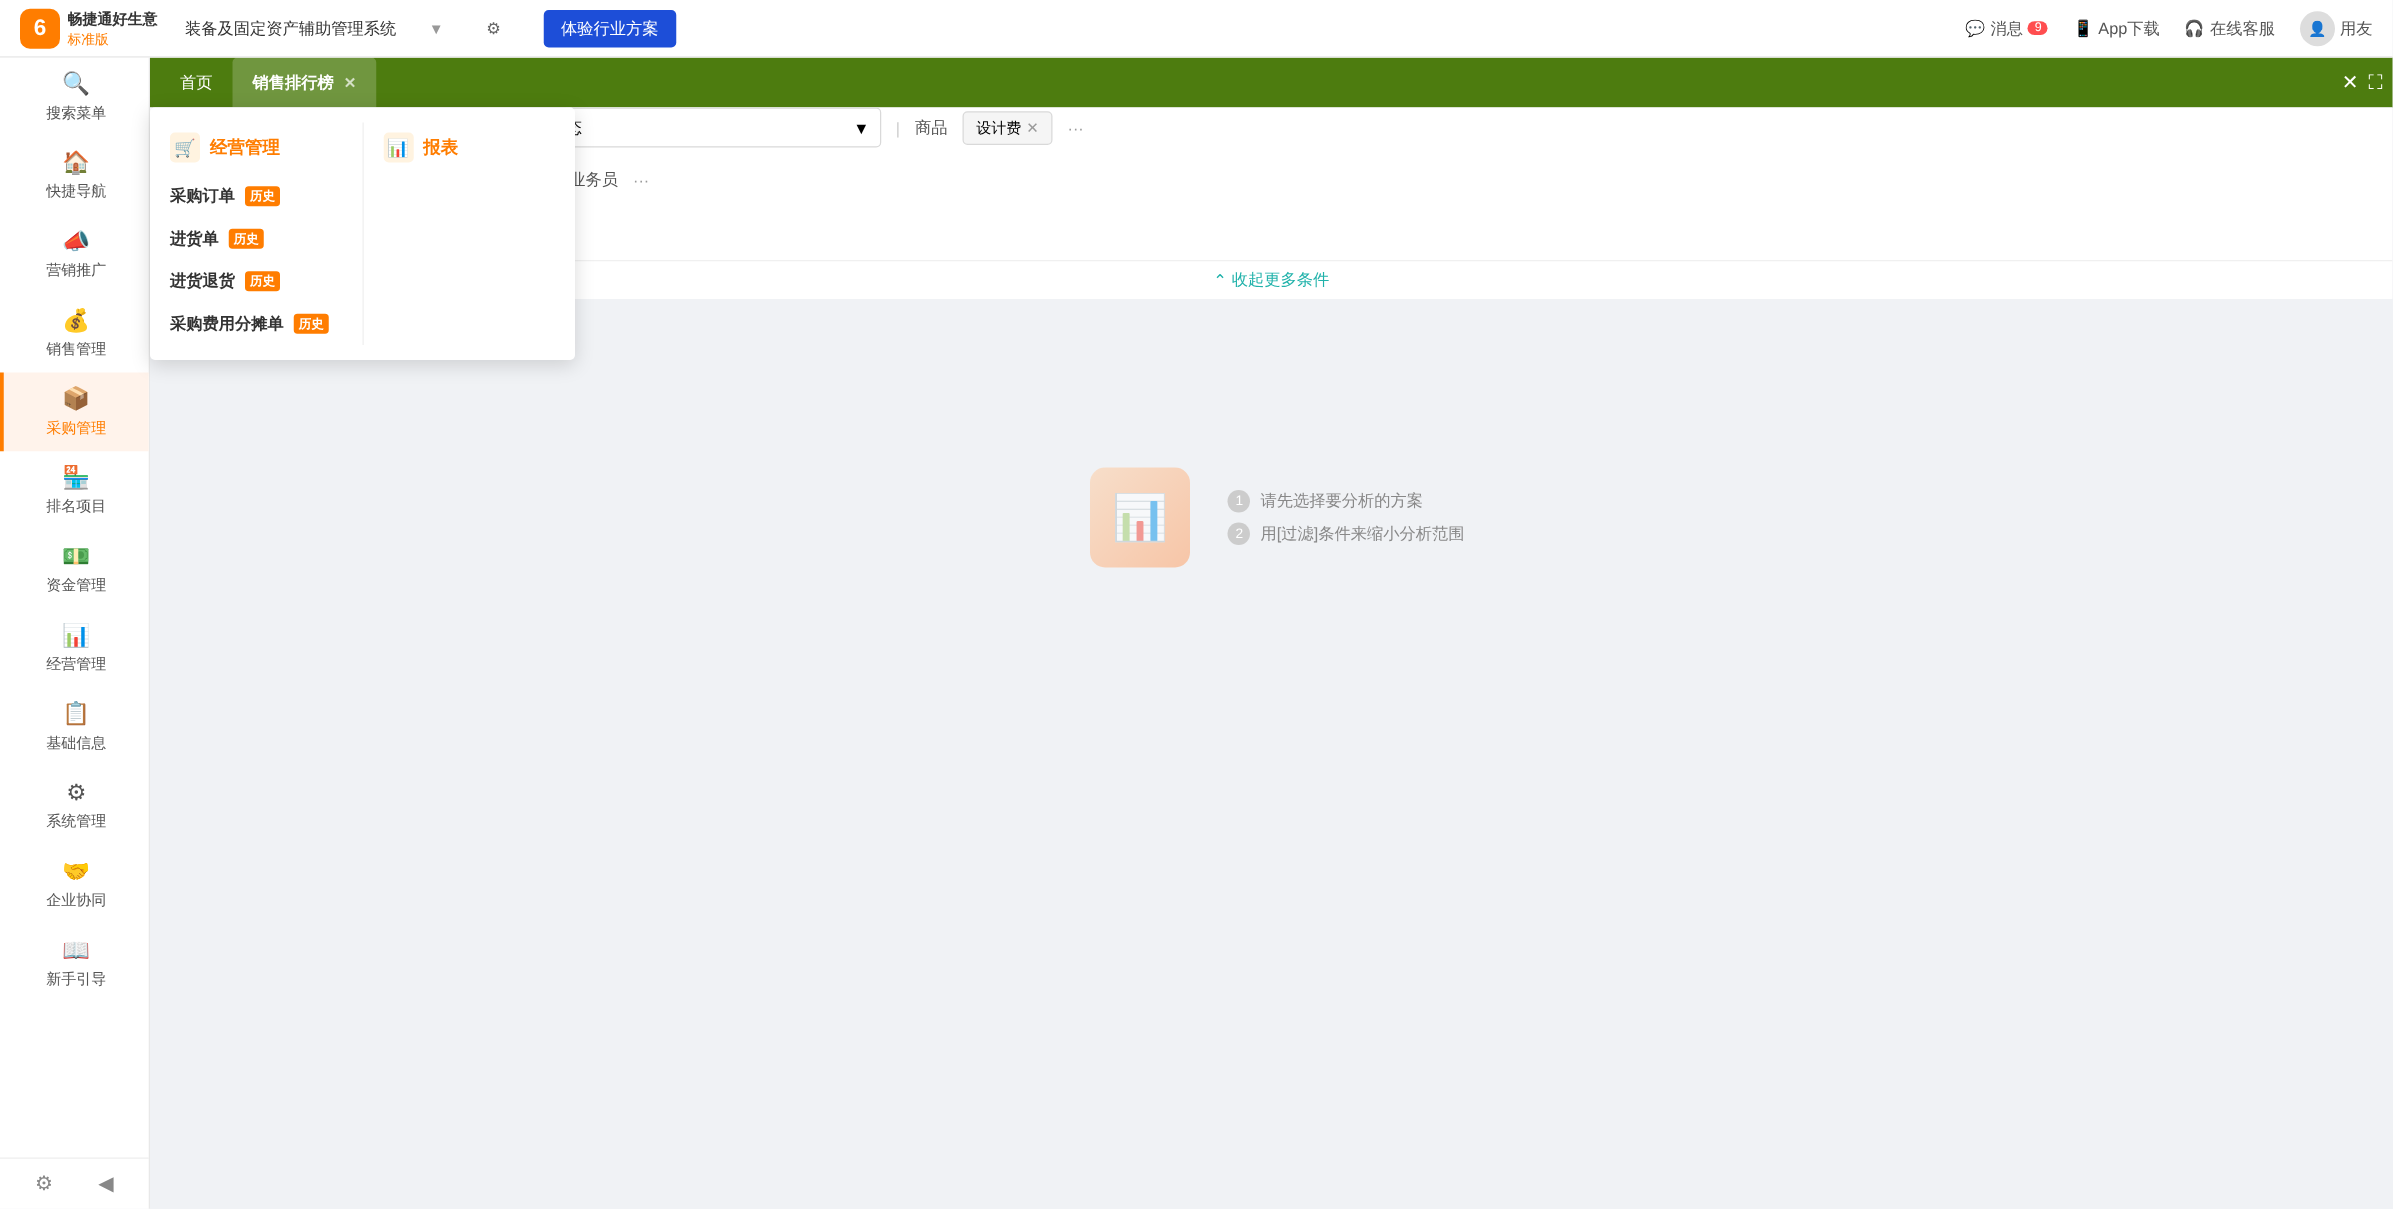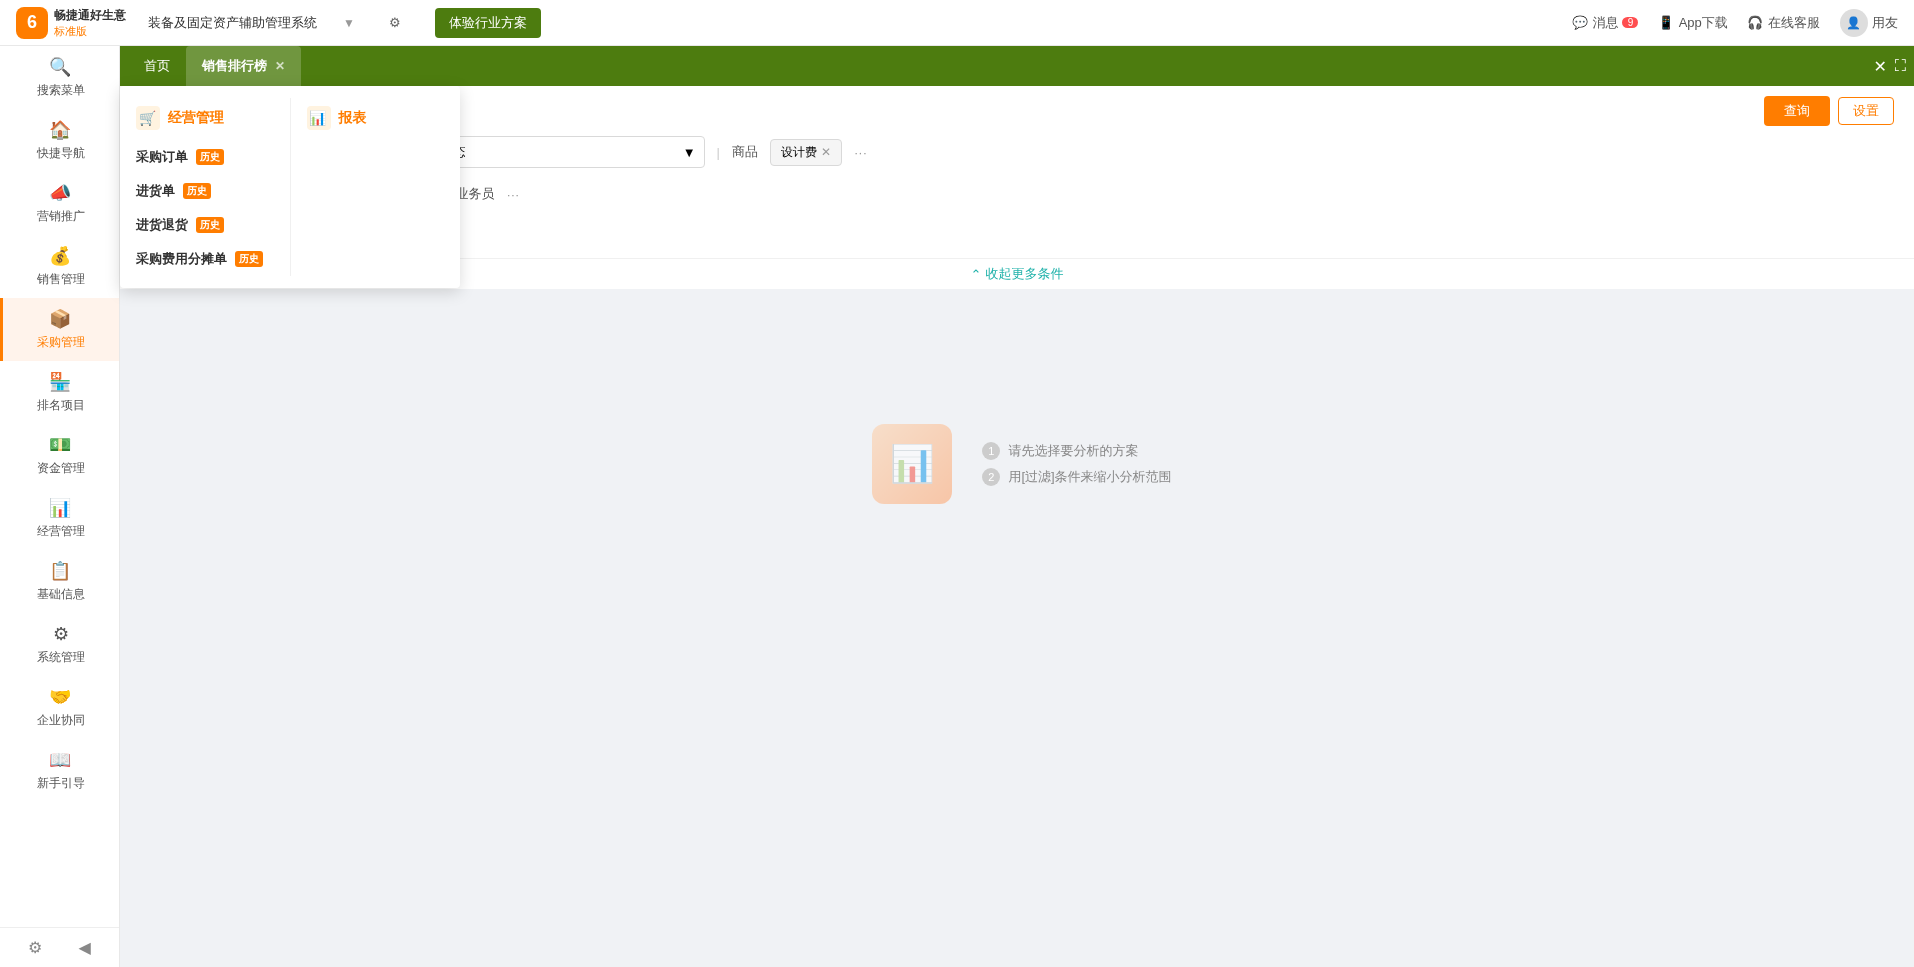--- a/index.html
+++ b/index.html
@@ -41,21 +41,21 @@
       font-size: 13px;
       color: #333;
     }
     .header-arrow { color: #999; font-size: 12px; }
     .gear-btn {
       width: 28px; height: 28px;
       display: flex; align-items: center; justify-content: center;
       cursor: pointer; color: #666;
     }
     .industry-btn {
-      background: #4d7c0f;
+      background: #1d4ed8;
       color: white;
       border: none;
       padding: 6px 14px;
       border-radius: 4px;
       cursor: pointer;
       font-size: 13px;
     }
     .header-right {
       display: flex;
       align-items: center;
@@ -475,43 +475,20 @@
     <div class="tab-bar-right">
       <span class="tab-bar-icon">✕</span>
       <span class="tab-bar-icon">⛶</span>
     </div>
   </div>
 
   <div class="content-area">
 
     <div style="background:white;">
 
-      <div class="toolbar-row">
-        <div class="toolbar-btn">
-          <span>❓</span>
-          <span>帮助</span>
-        </div>
-        <div class="toolbar-btn">
-          <span>🖨</span>
-          <span>按模板打印</span>
-          <span>▼</span>
-        </div>
-        <div class="toolbar-btn">
-          <span>⬆</span>
-          <span>导出</span>
-        </div>
-        <div class="toolbar-btn">
-          <span>↻</span>
-          <span>刷新</span>
-        </div>
-        <div style="margin-left:auto; display:flex; gap:8px; align-items:center;">
-          <button class="query-btn">查询</button>
-          <button class="set-btn">设置</button>
-        </div>
-      </div>
 
       <div style="padding: 0 20px 10px; background:white;">
 
         <div class="filter-row">
           <div class="filter-input">
             <span>最近7天 更多 自定义</span>
           </div>
           <span style="color:#999;">~</span>
           <div class="filter-input">
             <span>2024-12-31</span>

